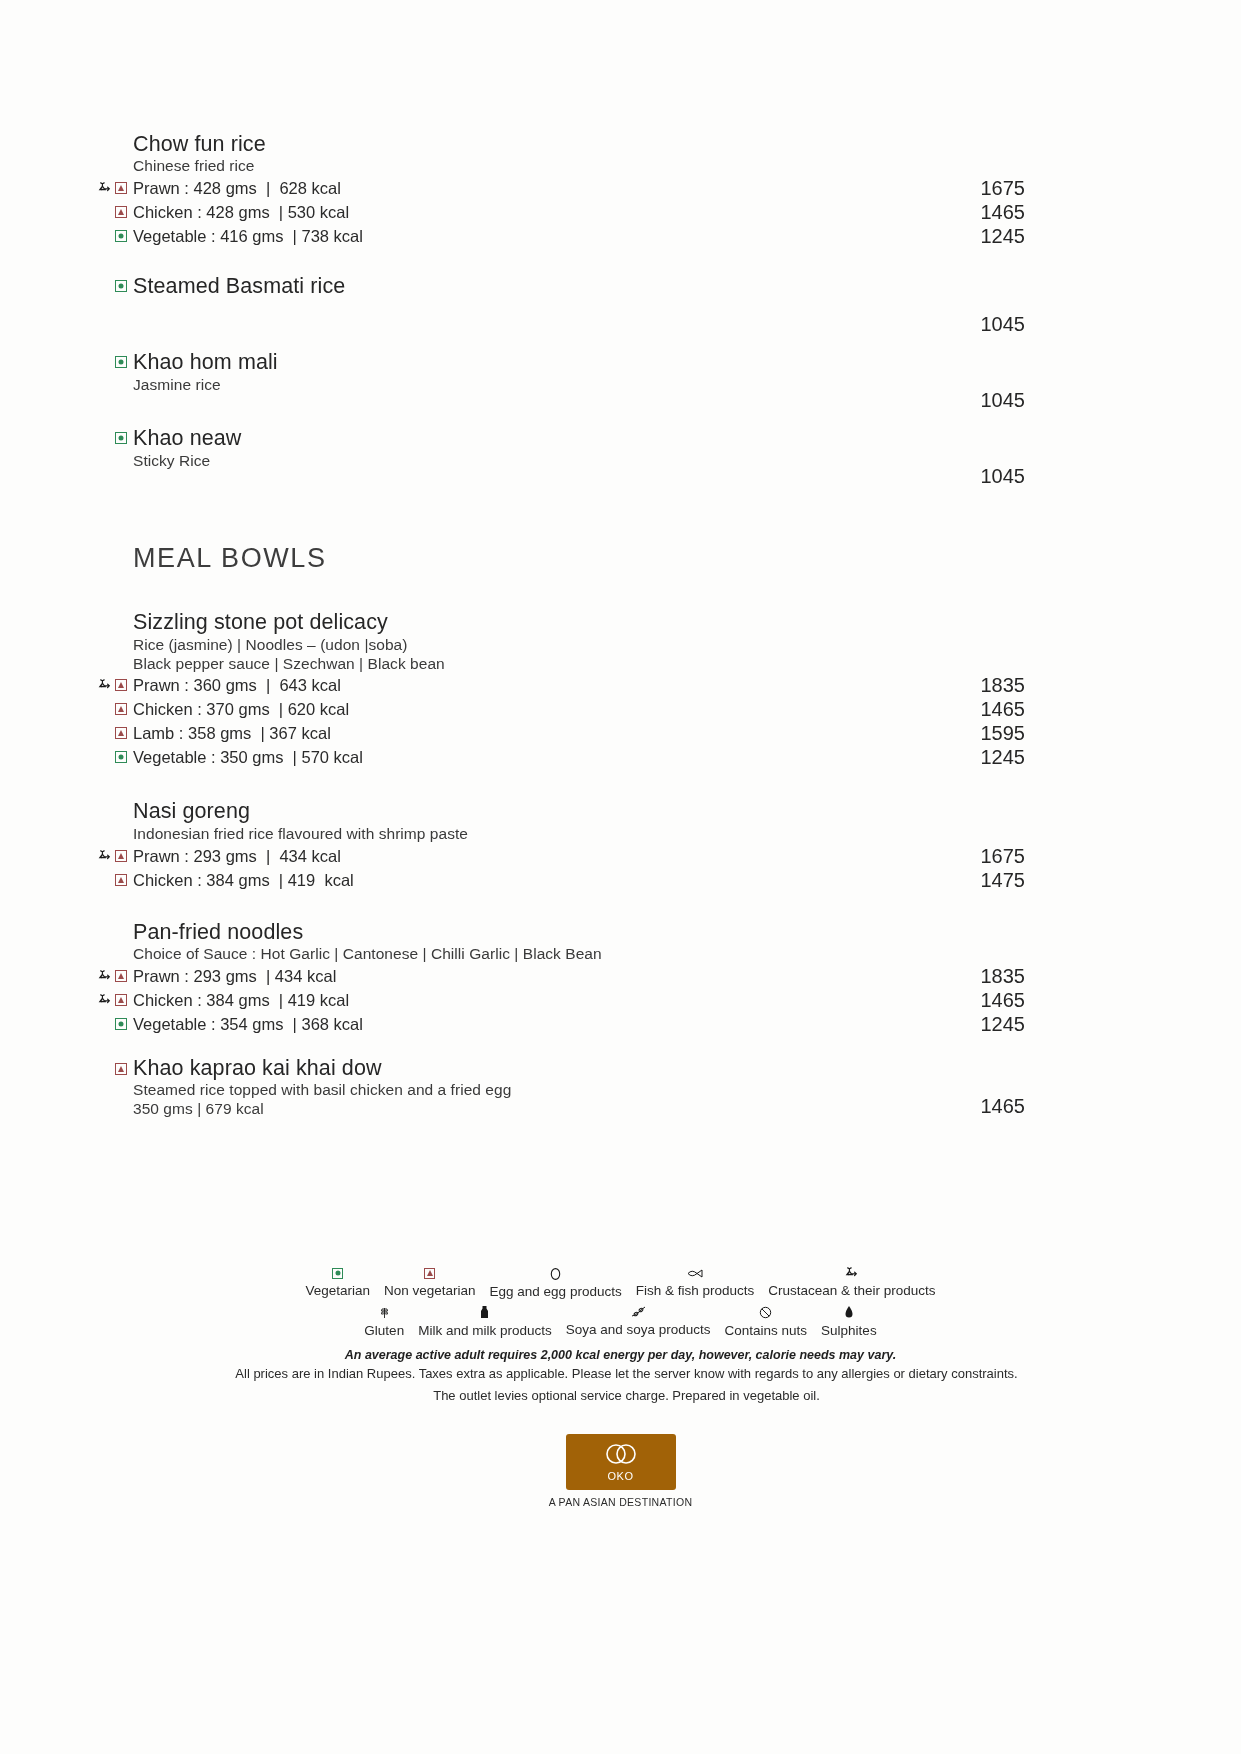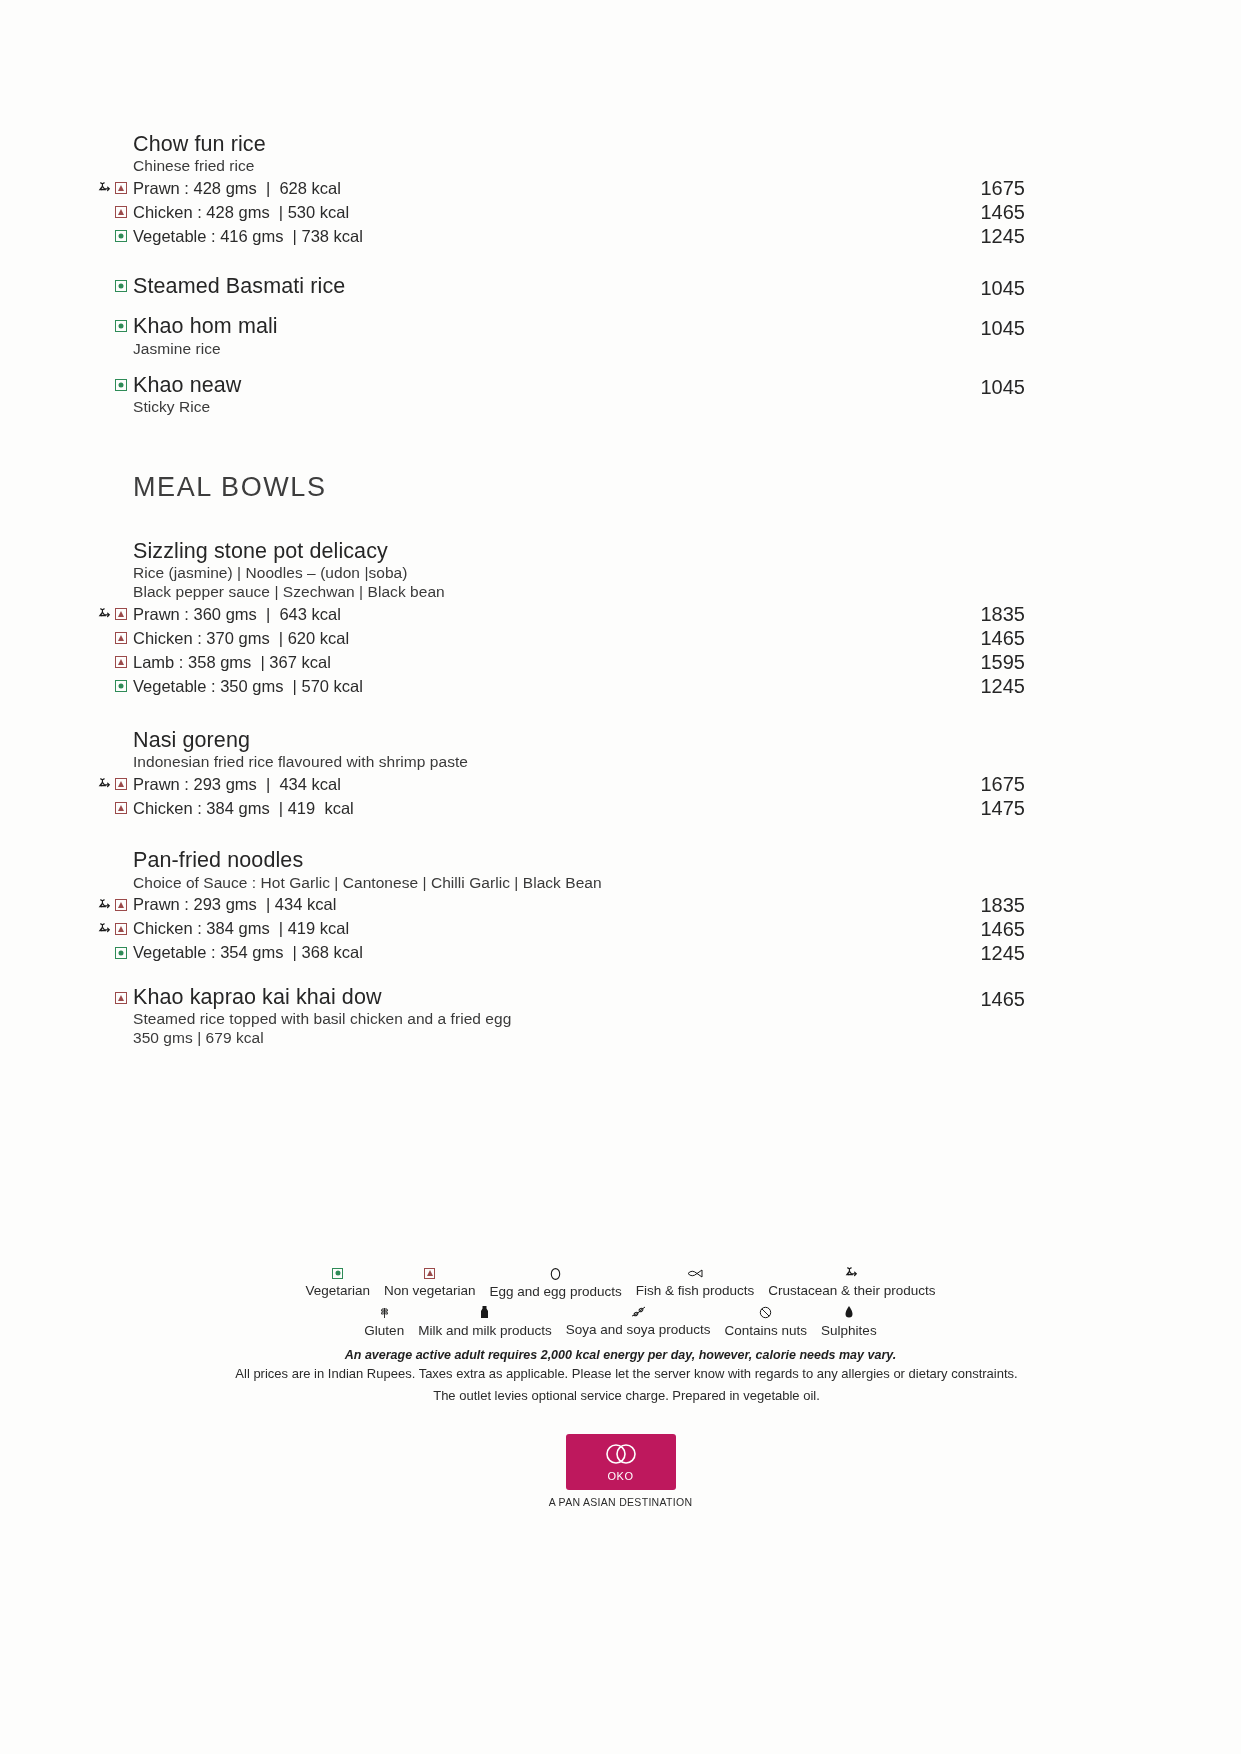--- a/index.html
+++ b/index.html
@@ -126,21 +126,21 @@
     color: #262626;
     text-align: right;
     min-width: 80px;
     line-height: 1.2;
   }
 
   .simple-row {
     display: flex;
     align-items: flex-start;
   }
-  .simple-row .price { padding-top: 2px; }
+  .simple-row .price { padding-top: 2px; margin-top: 36px; }
 
   .section-heading {
     font-size: 27px;
     font-weight: 300;
     letter-spacing: 1.6px;
     color: #3d3d3d;
     padding-left: 48px;
   }
 
   
@@ -193,21 +193,21 @@
 
   .logo-wrap {
     margin-top: 28px;
     display: flex;
     flex-direction: column;
     align-items: center;
   }
   .logo {
     width: 110px;
     height: 56px;
-    background: #be185d;
+    background: #a16207;
     border-radius: 3px;
     display: flex;
     flex-direction: column;
     align-items: center;
     justify-content: center;
     position: relative;
   }
   .logo-rings { width: 54px; height: 26px; }
   .logo-text {
     color: #ffffff;

